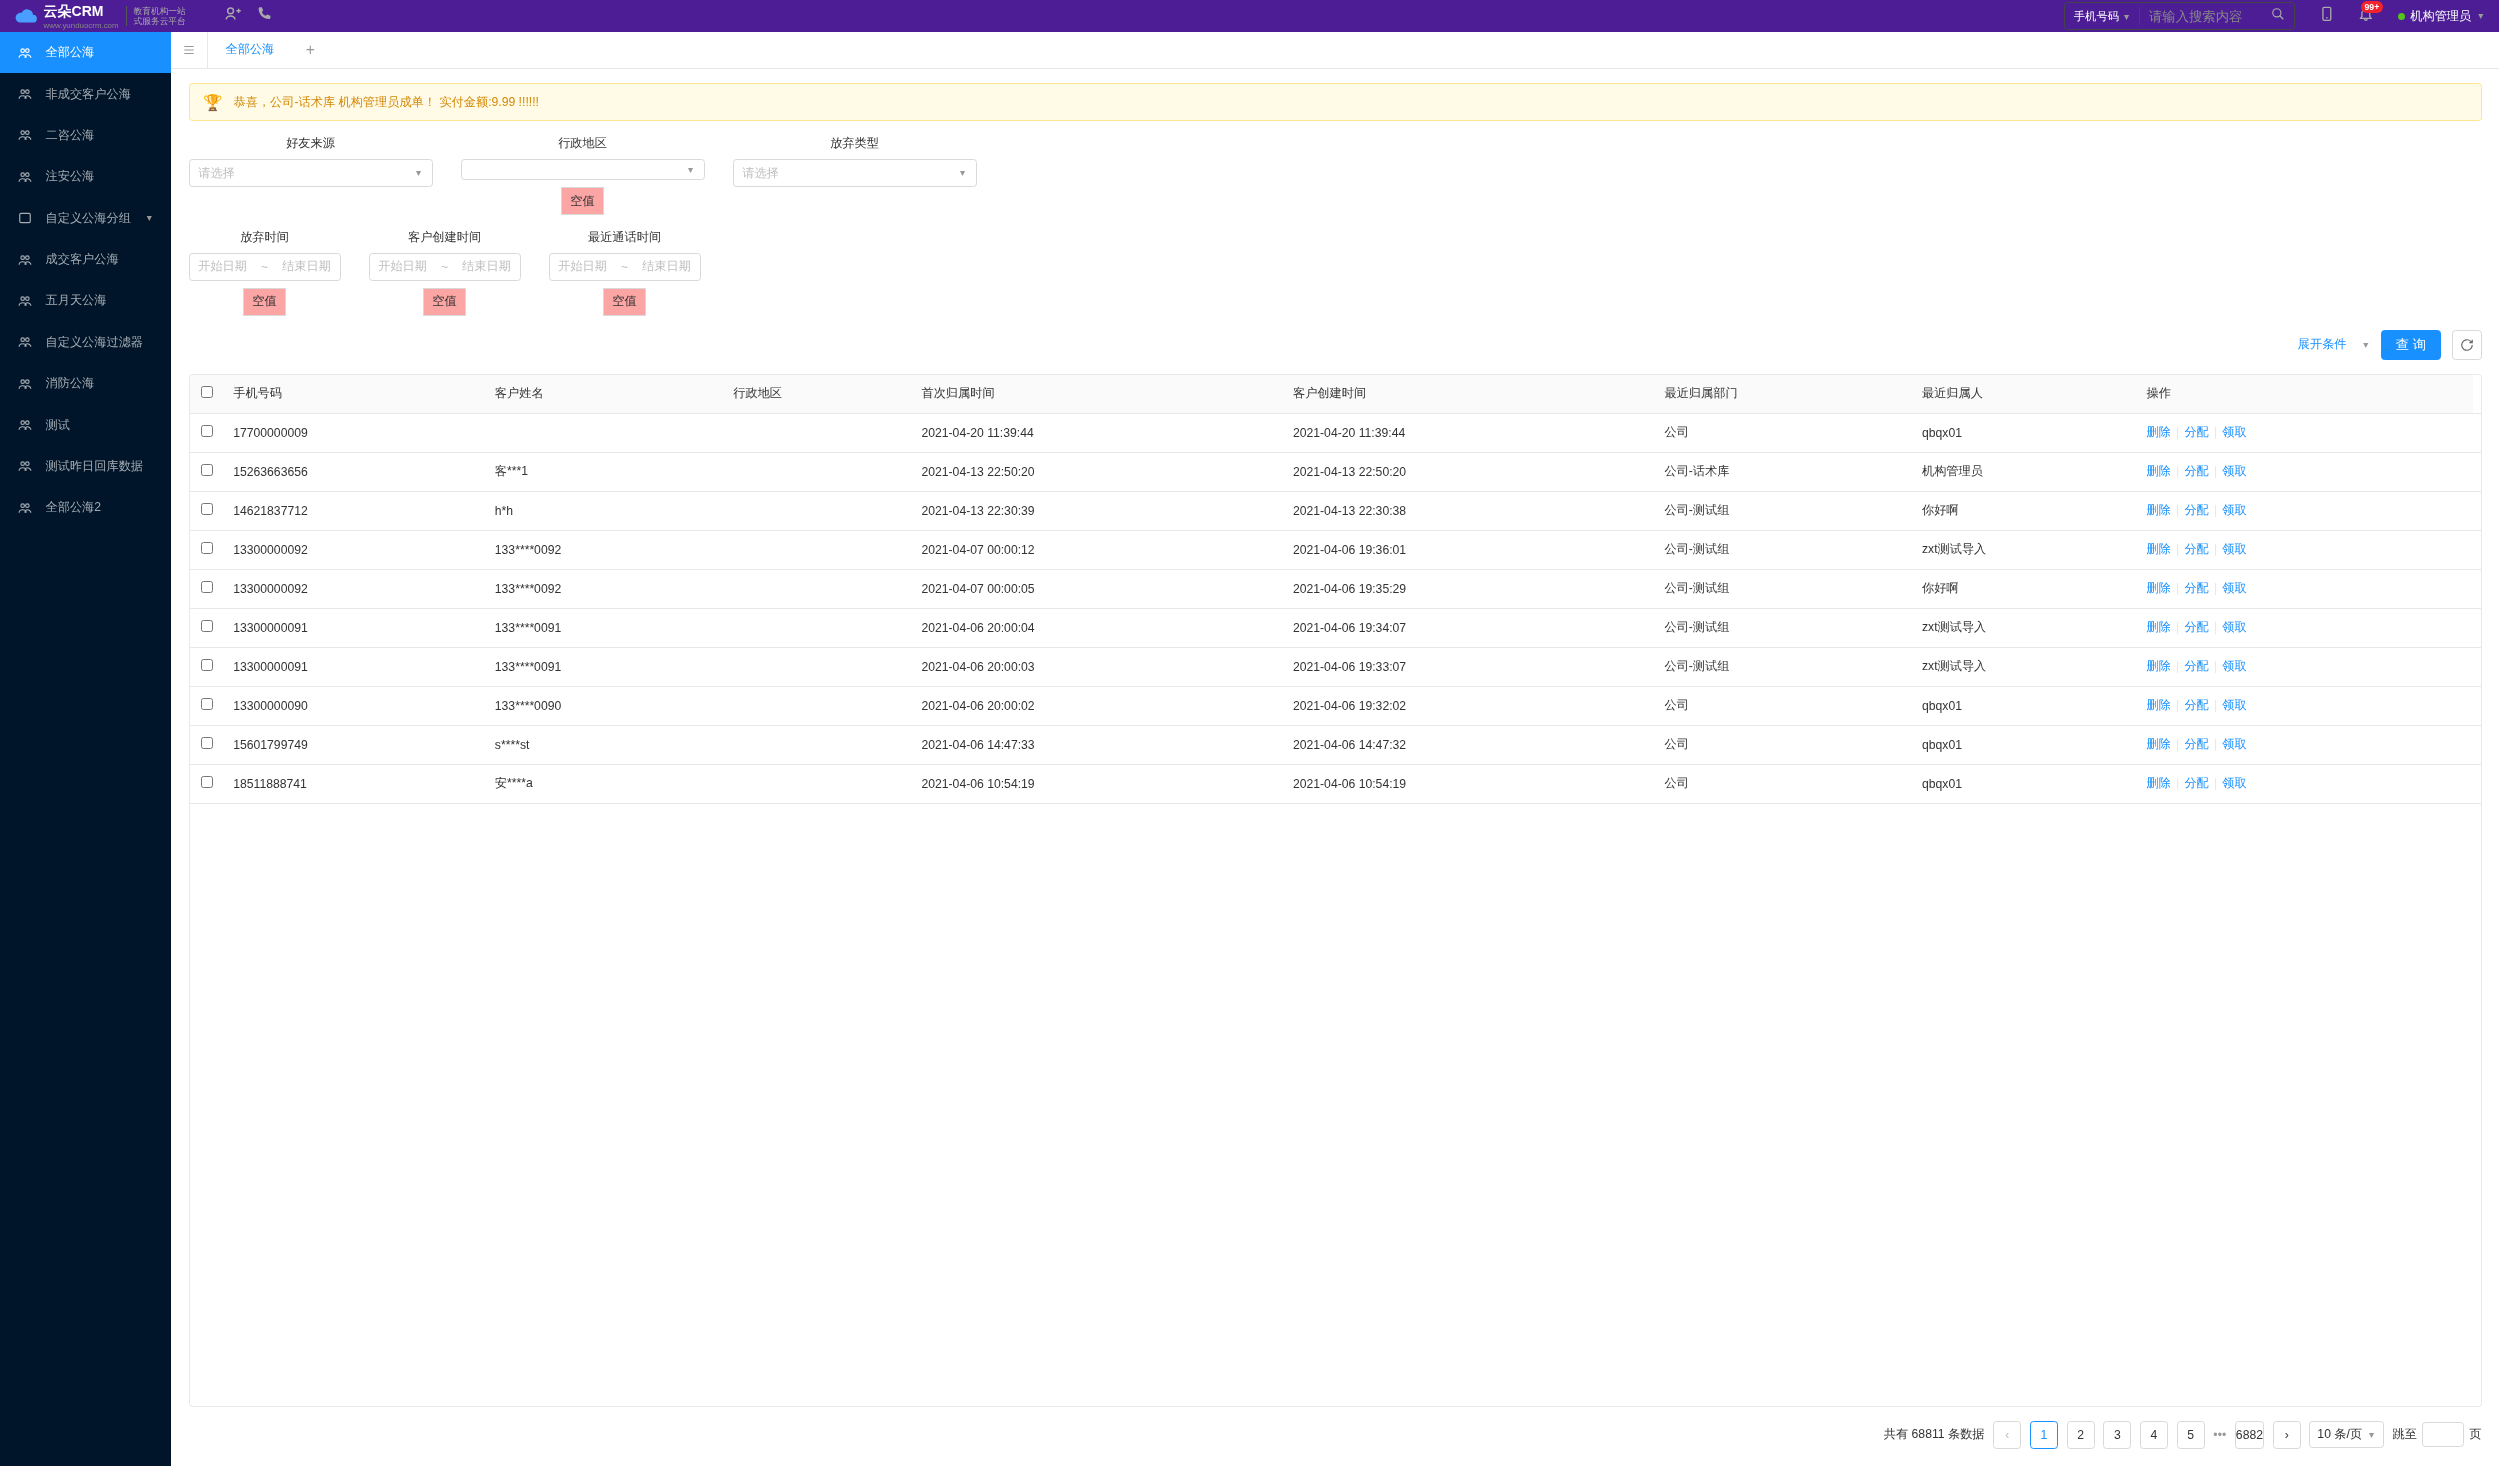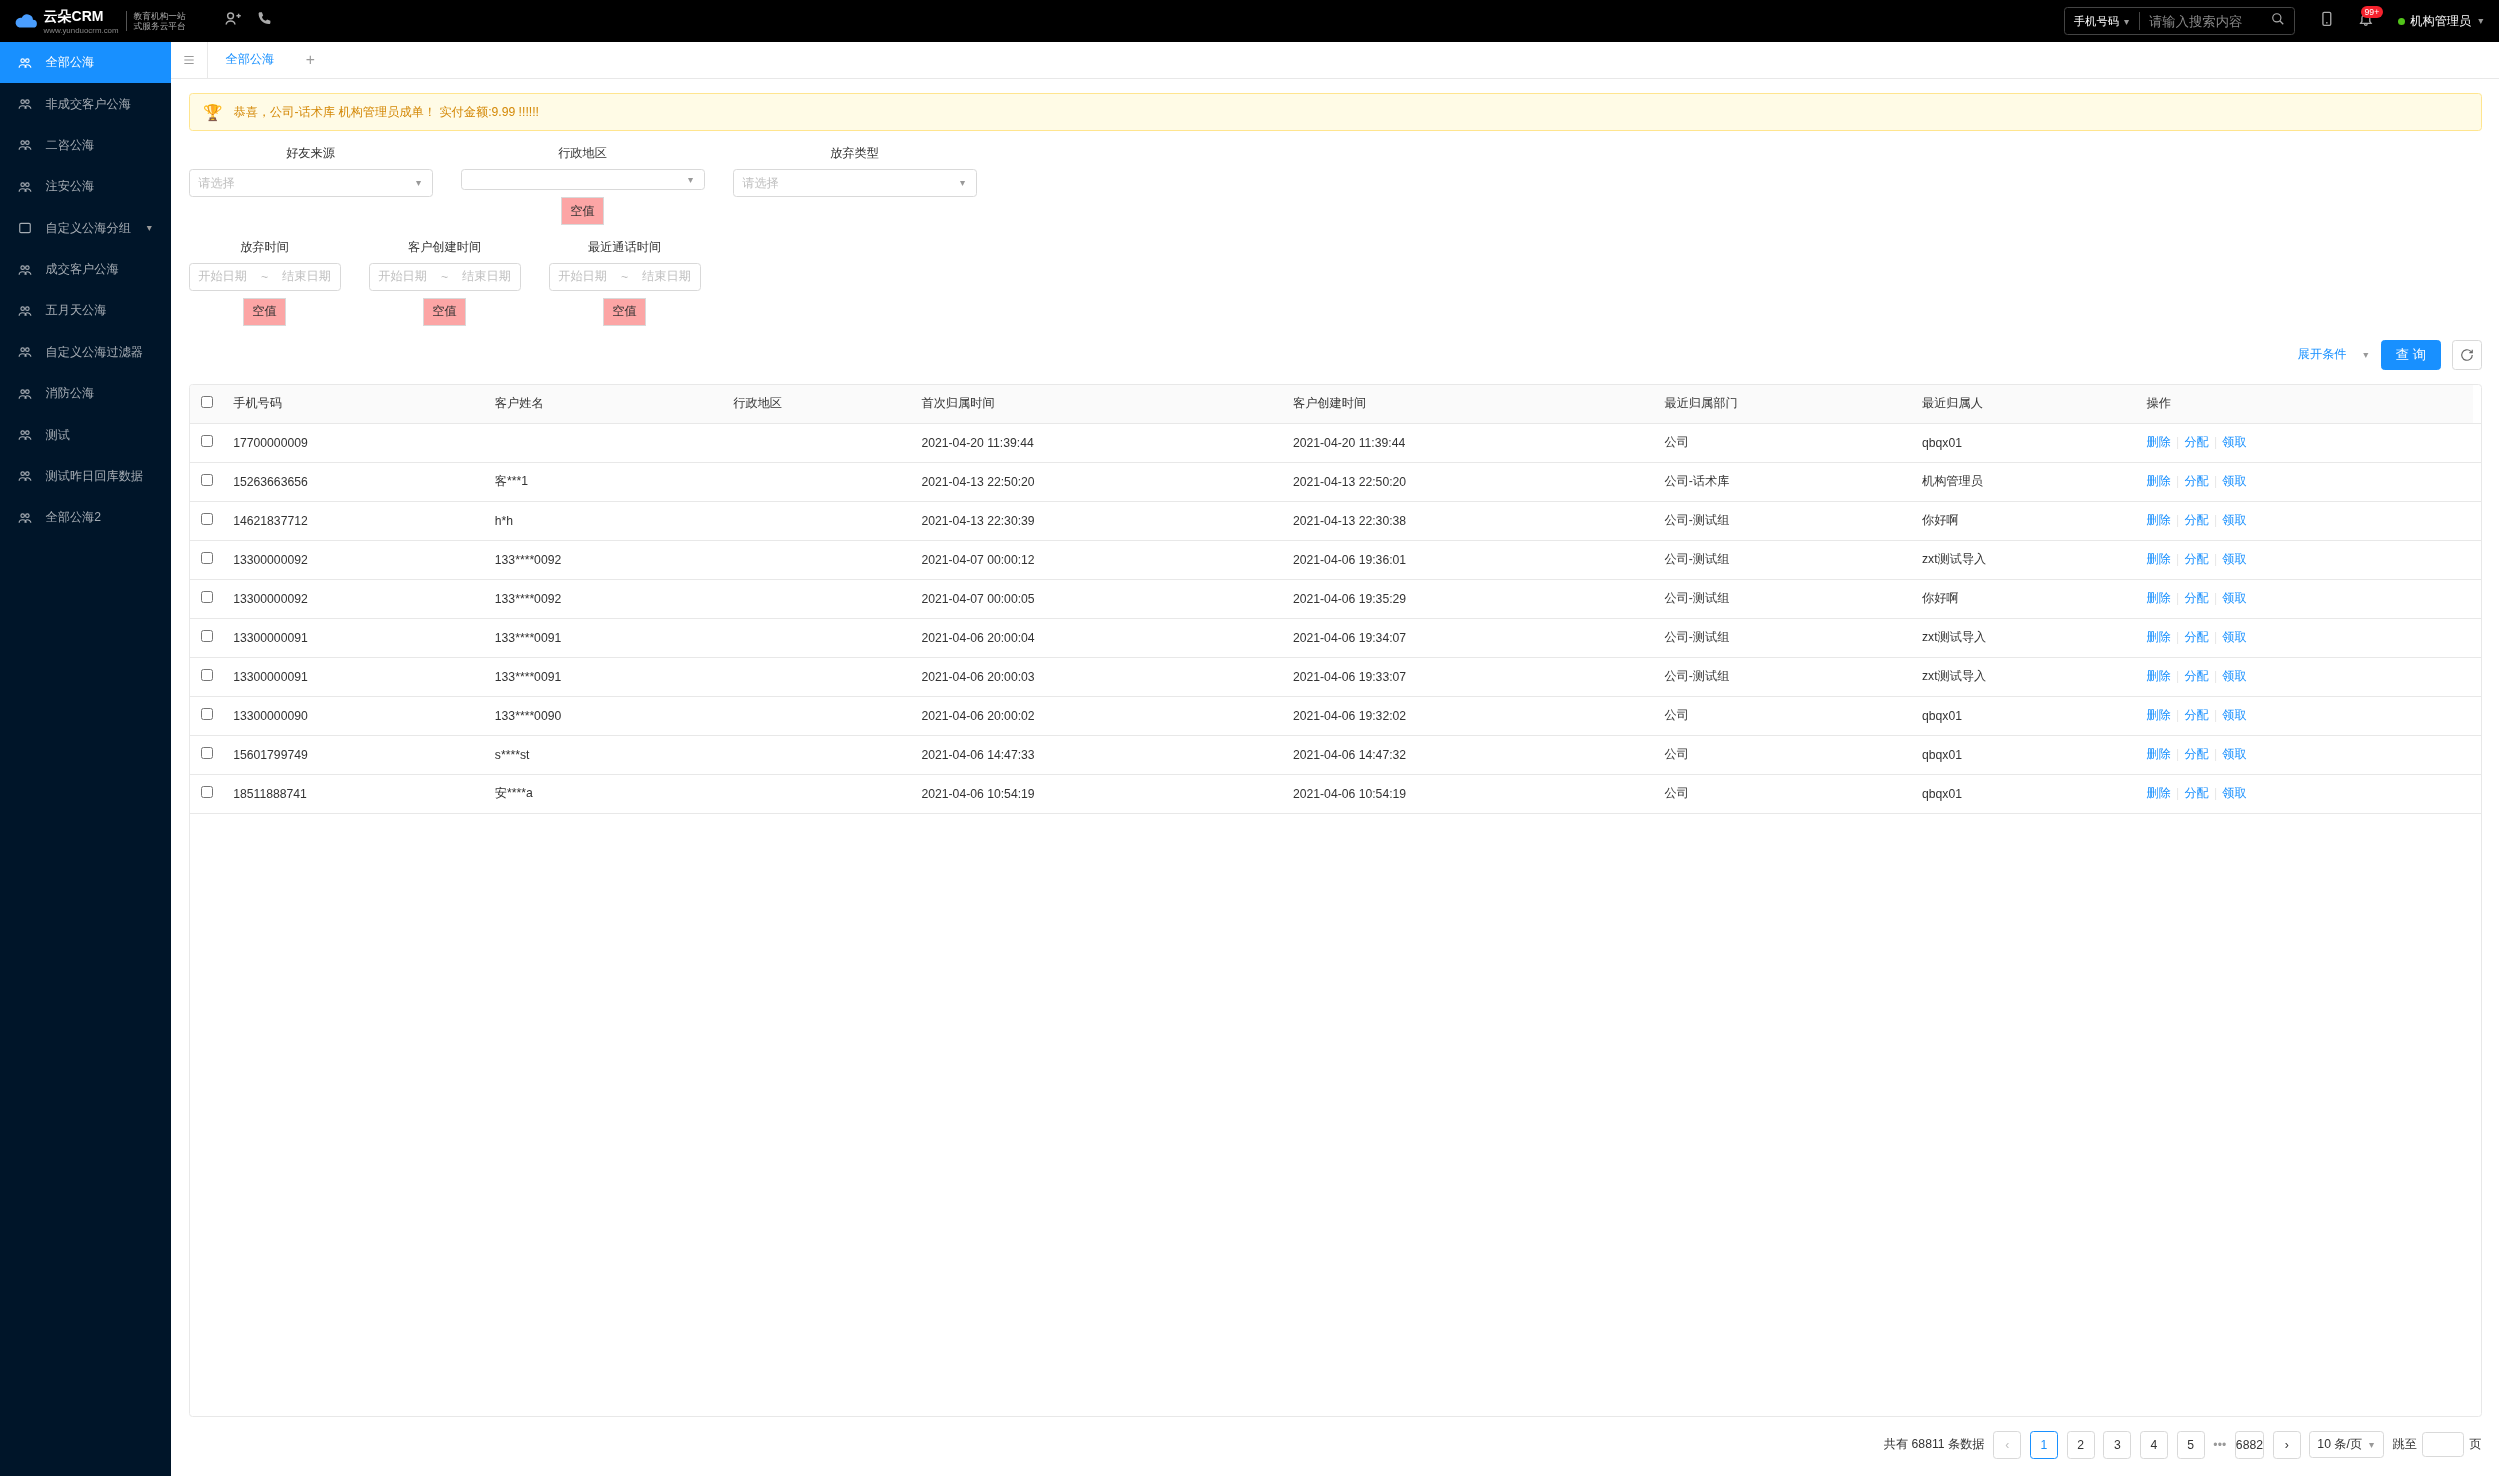--- a/index.html
+++ b/index.html
@@ -1,28 +1,28 @@
 <!DOCTYPE html>
 <html style="font-size:14px"><head>
   <meta charset="utf-8">
   <style>
     * { margin: 0; padding: 0; box-sizing: border-box; }
     body { font-family: -apple-system, BlinkMacSystemFont, "Segoe UI", "PingFang SC", "Microsoft YaHei", sans-serif; font-size: 12.2px; color: #333; background: #fff; }
     
     
-    .header { height: 42px; background: #000000; display: flex; align-items: center; padding: 0 14px; color: #fff; }
+    .header { height: 32px; background: #4c1d95; display: flex; align-items: center; padding: 0 14px; color: #fff; }
     .logo { display: flex; align-items: center; margin-right: 21px; }
     .logo-icon { width: 24.4px; height: 17.5px; margin-right: 5.2px; }
     .logo-text { font-size: 14px; font-weight: bold; }
     .logo-sub { font-size: 8.7px; border-left: 0.9px solid #555; padding-left: 7px; margin-left: 7px; line-height: 1.2; color: #aaa; }
     .nav { display: flex; gap: 21px; }
     .nav-item { color: #ccc; cursor: pointer; padding: 10.5px 0; }
     .nav-item.active { color: #fff; font-weight: bold; }
     .header-right { margin-left: auto; display: flex; align-items: center; gap: 24px; }
-    .icon-btn { color: #aaa; cursor: pointer; font-size: 15.7px; position: relative; }
+    .icon-btn { color: #aaa; cursor: pointer; font-size: 15.7px; position: relative; font-weight: bold; }
     .search-group { display: flex; align-items: center; border: 0.9px solid #444; border-radius: 3.5px; }
     .search-select { background: transparent; color: #fff; border: none; padding: 5.2px 8.7px; font-size: 11.3px; }
     .search-input { background: transparent; border: none; color: #fff; padding: 5.2px 8.7px; width: 122px; }
     .search-input::placeholder { color: #888; }
     .badge { position: absolute; top: -5.2px; right: -8.7px; background: #f5222d; color: #fff; font-size: 8.7px; padding: 0.9px 3.5px; border-radius: 7px; }
     .user-info { display: flex; align-items: center; gap: 5.2px; color: #fff; cursor: pointer; }
     .user-dot { width: 7px; height: 7px; border-radius: 50%; background: #52c41a; }
     
     
     .main { display: flex; height: calc(100vh - 42px); }

